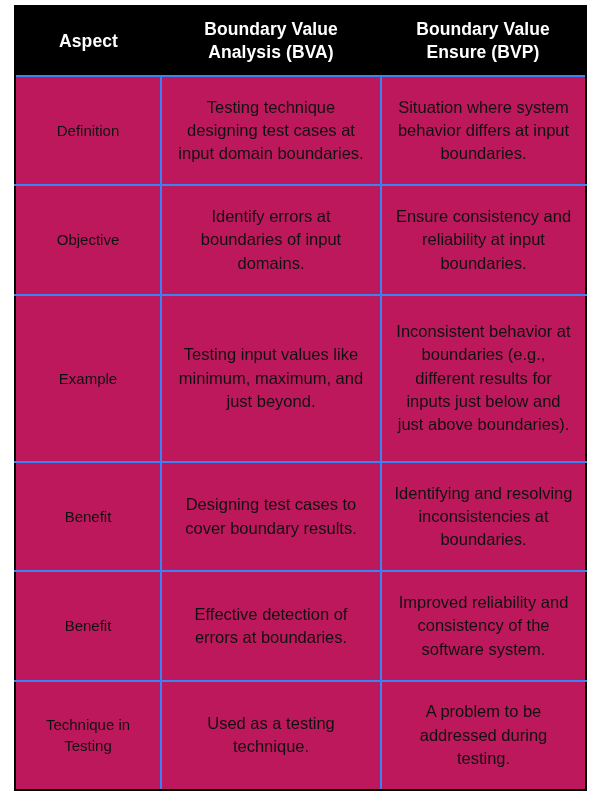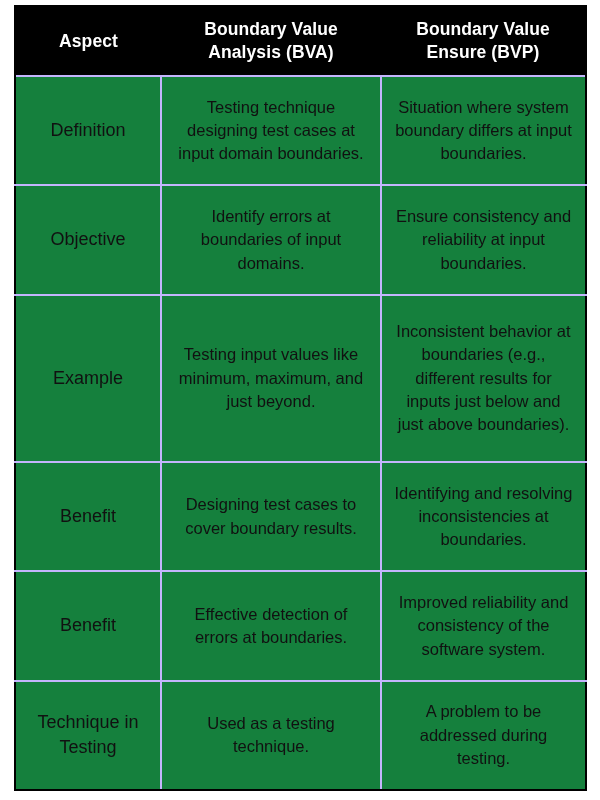--- a/index.html
+++ b/index.html
@@ -54,33 +54,33 @@
     border: none;
     height: 70px;
     box-sizing: border-box;
     letter-spacing: 0.1px;
   }
   thead th.th-aspect {
     font-size: 17.5px;
   }
 
   tbody td {
-    border: 2px solid #c4b5fd;
+    border: 2px solid #3b82f6;
     color: #111111;
-    background: #15803d;
+    background: #be185d;
     text-align: center;
     vertical-align: middle;
     font-size: 16.5px;
     line-height: 1.42;
     padding: 8px 10px;
     box-sizing: border-box;
     word-wrap: break-word;
   }
   tbody td.aspect-cell {
-    font-size: 18px;
+    font-size: 15px;
   }
   
   tbody tr td:first-child { border-left: 2px solid #000000; }
   tbody tr td:last-child { border-right: 2px solid #000000; }
   tbody tr:last-child td { border-bottom: 2px solid #000000; }
 </style>
 </head>
 <body>
 
 <div class="page">
@@ -101,21 +101,21 @@
           <th>
             <span>Boundary Value</span><br>
             <span>Ensure (BVP)</span>
           </th>
         </tr>
       </thead>
       <tbody>
         <tr>
           <td class="aspect-cell">Definition</td>
           <td>Testing technique designing test cases at input domain boundaries.</td>
-          <td>Situation where system boundary differs at input boundaries.</td>
+          <td>Situation where system behavior differs at input boundaries.</td>
         </tr>
         <tr>
           <td class="aspect-cell">Objective</td>
           <td>Identify errors at boundaries of input domains.</td>
           <td>Ensure consistency and reliability at input boundaries.</td>
         </tr>
         <tr>
           <td class="aspect-cell">Example</td>
           <td>Testing input values like minimum, maximum, and just beyond.</td>
           <td>Inconsistent behavior at boundaries (e.g., different results for inputs just below and just above boundaries).</td>

